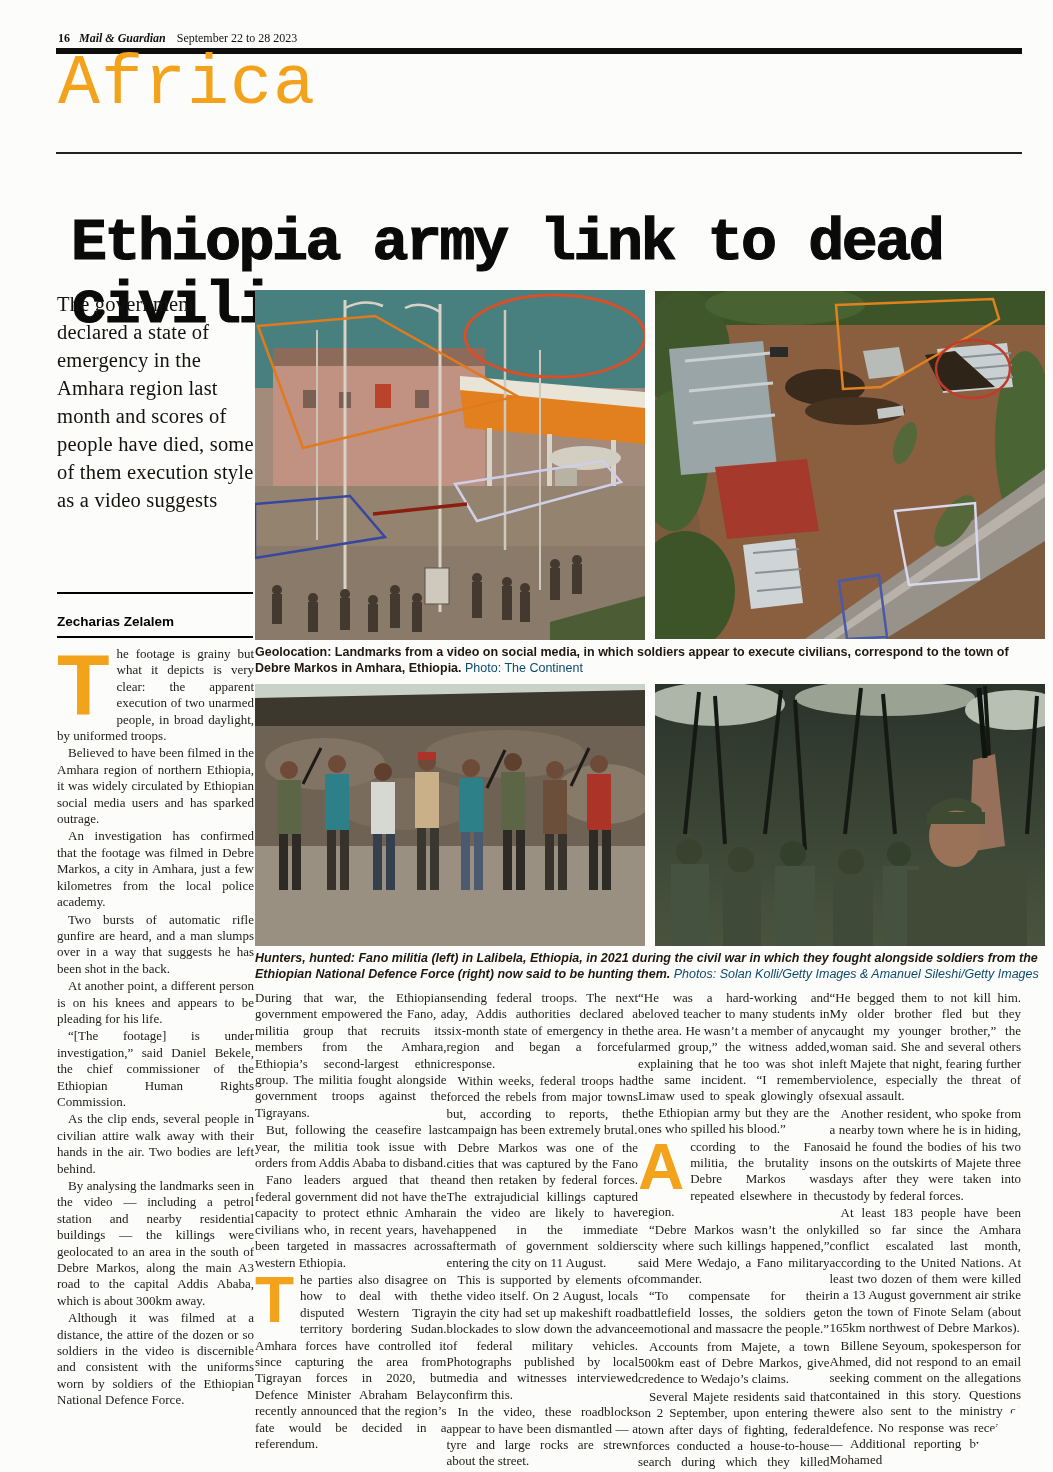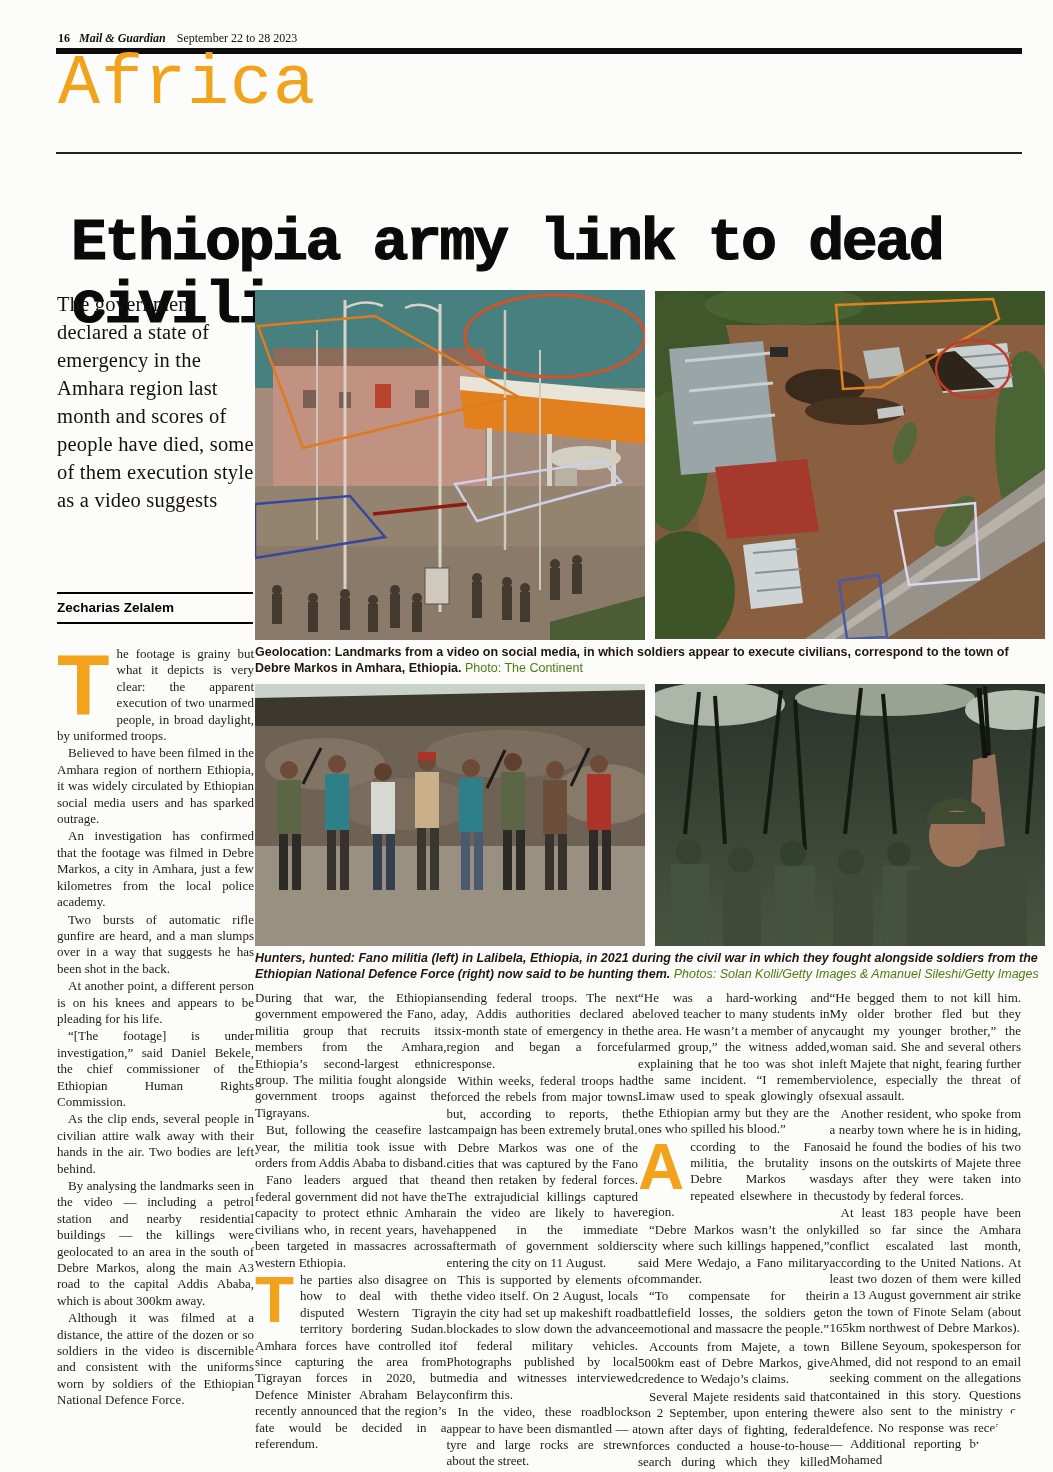--- a/index.html
+++ b/index.html
@@ -13,41 +13,41 @@
   .section-title{position:absolute;left:58px;top:50px;font-family:Liberation Mono, monospace;
         font-size:70px;line-height:1;color:#f2a31b;letter-spacing:1px;}
   .rule-thin{position:absolute;left:56px;top:152px;width:966px;height:2px;background:#222;}
   .headline{position:absolute;left:71px;top:172px;width:975px;font-family:Liberation Mono, monospace;
         font-weight:bold;font-size:60px;line-height:1.05;letter-spacing:-2.5px;color:#0a0a0a;
         -webkit-text-stroke:1.2px #0a0a0a;}
   
   .standfirst{position:absolute;left:57px;top:290px;width:198px;font-size:20.5px;line-height:28px;
         color:#14120f;letter-spacing:.2px;}
   .byline{position:absolute;left:57px;top:592px;width:196px;border-top:2px solid #000;border-bottom:2px solid #000;
-        padding:6px 0 7px 0;font-family:"Liberation Sans",sans-serif;font-weight:bold;font-size:13.5px;color:#000;}
+        padding:20px 0 7px 0;font-family:"Liberation Sans",sans-serif;font-weight:bold;font-size:13.5px;color:#000;}
   .col{font-size:13px;line-height:16.4px;text-align:justify;color:#23201c;}
   .col p{margin:0 0 1px 0;text-indent:11px;}
   .col p.first{text-indent:0;}
   #col1{position:absolute;left:57px;top:646px;width:197px;height:826px;overflow:hidden;}
   .dropcap{float:left;font-family:"Liberation Sans",sans-serif;font-weight:bold;color:#f2a31b;
         font-size:86px;line-height:70px;margin:3px 7px 0 0;}
   .dropcap.small{font-size:64px;line-height:52px;margin:2px 6px 0 0;}
   
   .photo{position:absolute;overflow:hidden;background:#888;}
   .photo svg{display:block;width:100%;height:100%;}
   #photoA{left:255px;top:290px;width:390px;height:350px;}
   #photoB{left:655px;top:291px;width:390px;height:348px;}
   #photoC{left:255px;top:684px;width:390px;height:262px;}
   #photoD{left:655px;top:684px;width:390px;height:262px;}
   .caption{position:absolute;left:255px;width:790px;font-family:"Liberation Sans",sans-serif;
         font-size:12.5px;line-height:15.5px;color:#201810;text-align:left;}
   #caption1{top:645px;}
   #caption2{top:951px;font-style:italic;}
   .cap-bold{font-weight:bold;}
-  .cap-credit{font-weight:normal;color:#4d7c0f;}
+  .cap-credit{font-weight:normal;color:#0c4a6e;}
   
   .bottom{position:absolute;left:255px;top:990px;width:766px;height:482px;overflow:hidden;
         display:grid;grid-template-columns:repeat(4,1fr);}
   .bcol{overflow:hidden;}
   .torn{position:absolute;right:0;bottom:0;width:130px;height:120px;background:#fcfcfa;
         clip-path:polygon(18% 100%,100% 20%,100% 100%);}
 </style>
 </head>
 <body>
 

